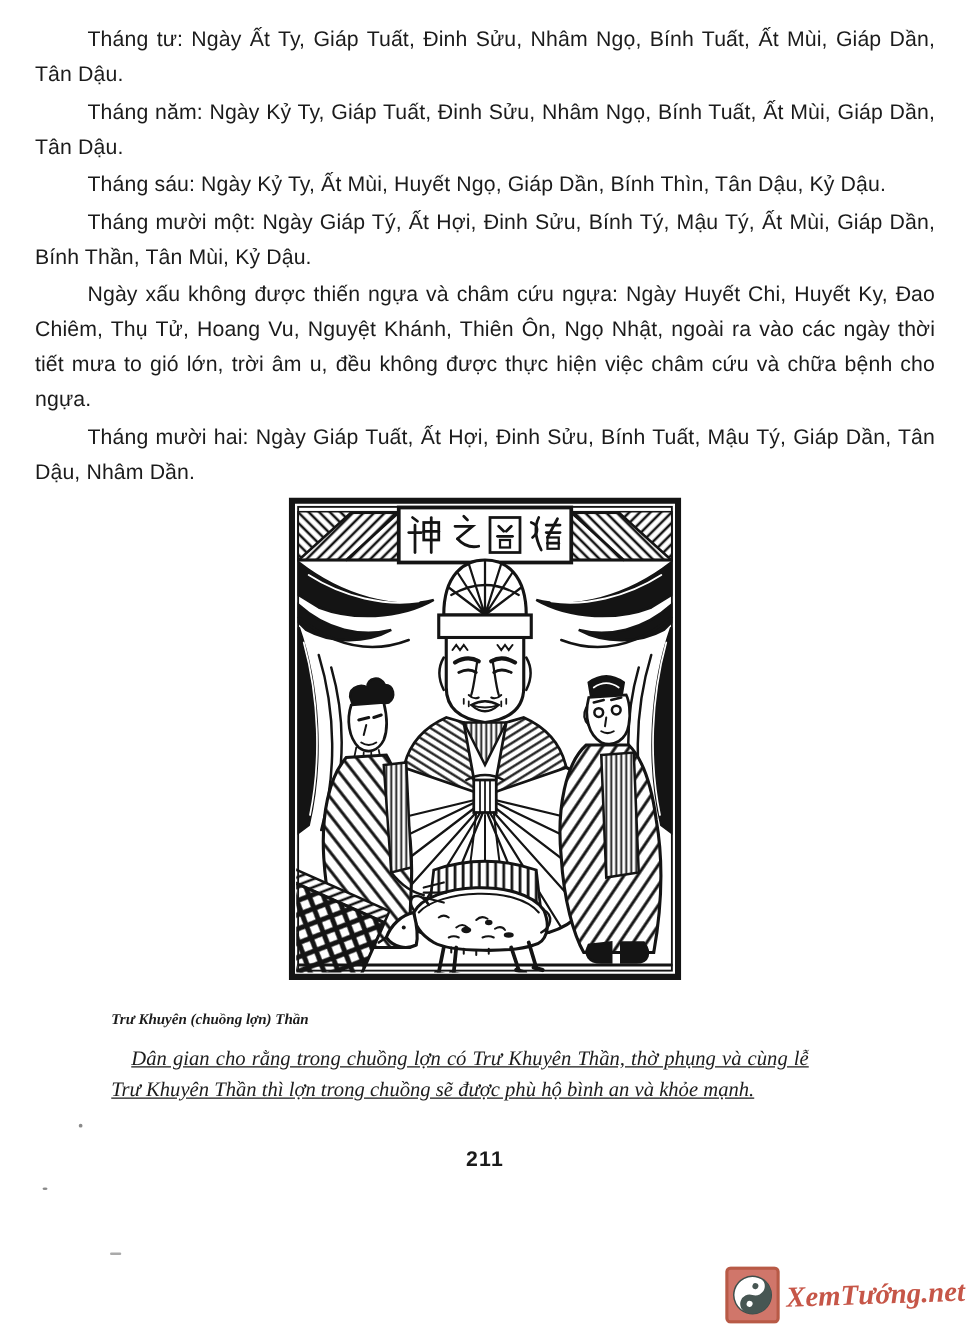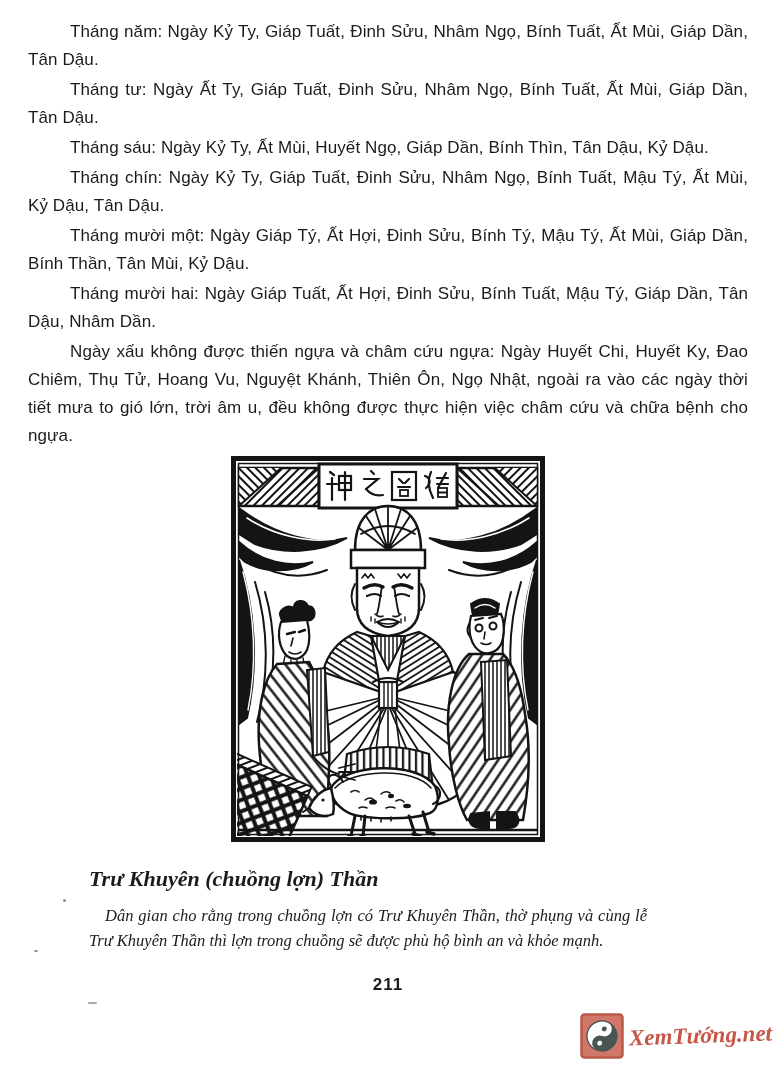--- a/index.html
+++ b/index.html
@@ -21,50 +21,49 @@
     letter-spacing:0.1px;
   }
   .figure { width:314px; margin:6px auto 0 auto; }
   .figure svg { display:block; }
   .caption {
     margin:24px 0 0 61px;
     width:558px;
     font-family:"Liberation Serif", serif;
     font-style:italic;
   }
-  .caption-title { margin:0 0 11px 0; font-weight:bold; font-size:22px; }
-  .caption-body { margin:0; font-size:16.5px; line-height:25px; text-indent:16px; text-align:justify; }
-  .page-number { margin-top:22px; text-align:center; font-weight:bold; font-size:17px; letter-spacing:1px; }
+  .caption-title { margin:0 0 11px 0; font-weight:bold; font-size:12px; }
+  .caption-body { margin:0; font-size:16.5px; line-height:25px; text-indent:16px; text-align:justify;text-decoration:underline; }
+  .page-number { margin-top:34px; text-align:center; font-weight:bold; font-size:17px; letter-spacing:1px; }
   .watermark { position:absolute; right:4px; bottom:8px; display:flex; align-items:center; gap:5px; }
   .watermark-text {
     font-family:"Liberation Serif", serif;
     font-style:italic; font-weight:bold;
     font-size:23px;
     color:#c65648;
     transform:rotate(-2deg);
     white-space:nowrap;
   }
   .speck { position:absolute; background:#8a8a8a; border-radius:50%; }
   .speck1 { left:63px; top:899px; width:3px; height:3px; }
   .speck2 { left:34px; top:950px; width:4px; height:2px; }
   .speck3 { left:88px; top:1002px; width:9px; height:2px; background:#aaaaaa; border-radius:2px; }
 </style>
 </head>
 <body>
 
 <div class="page">
 
   <div class="text-block">
+    <p>Tháng tư: Ngày Ất Ty, Giáp Tuất, Đinh Sửu, Nhâm Ngọ, Bính Tuất, Ất Mùi, Giáp Dần, Tân Dậu.</p>
     <p>Tháng năm: Ngày Kỷ Ty, Giáp Tuất, Đinh Sửu, Nhâm Ngọ, Bính Tuất, Ất Mùi, Giáp Dần, Tân Dậu.</p>
-    <p>Tháng tư: Ngày Ất Ty, Giáp Tuất, Đinh Sửu, Nhâm Ngọ, Bính Tuất, Ất Mùi, Giáp Dần, Tân Dậu.</p>
     <p>Tháng sáu: Ngày Kỷ Ty, Ất Mùi, Huyết Ngọ, Giáp Dần, Bính Thìn, Tân Dậu, Kỷ Dậu.</p>
-    <p>Tháng chín: Ngày Kỷ Ty, Giáp Tuất, Đinh Sửu, Nhâm Ngọ, Bính Tuất, Mậu Tý, Ất Mùi, Kỷ Dậu, Tân Dậu.</p>
     <p>Tháng mười một: Ngày Giáp Tý, Ất Hợi, Đinh Sửu, Bính Tý, Mậu Tý, Ất Mùi, Giáp Dần, Bính Thần, Tân Mùi, Kỷ Dậu.</p>
+    <p>Ngày xấu không được thiến ngựa và châm cứu ngựa: Ngày Huyết Chi, Huyết Ky, Đao Chiêm, Thụ Tử, Hoang Vu, Nguyệt Khánh, Thiên Ôn, Ngọ Nhật, ngoài ra vào các ngày thời tiết mưa to gió lớn, trời âm u, đều không được thực hiện việc châm cứu và chữa bệnh cho ngựa.</p>
     <p>Tháng mười hai: Ngày Giáp Tuất, Ất Hợi, Đinh Sửu, Bính Tuất, Mậu Tý, Giáp Dần, Tân Dậu, Nhâm Dần.</p>
-    <p>Ngày xấu không được thiến ngựa và châm cứu ngựa: Ngày Huyết Chi, Huyết Ky, Đao Chiêm, Thụ Tử, Hoang Vu, Nguyệt Khánh, Thiên Ôn, Ngọ Nhật, ngoài ra vào các ngày thời tiết mưa to gió lớn, trời âm u, đều không được thực hiện việc châm cứu và chữa bệnh cho ngựa.</p>
   </div>
 
   <div class="figure">
     <svg width="314" height="386" viewBox="0 0 314 386" xmlns="http://www.w3.org/2000/svg">
       <title>神之圈猪</title>
       <defs>
         <clipPath id="inner">
             <rect x="6" y="6" width="302" height="374"></rect>
           </clipPath>
         <pattern id="hxA" patternUnits="userSpaceOnUse" width="6" height="6" patternTransform="rotate(45)">

